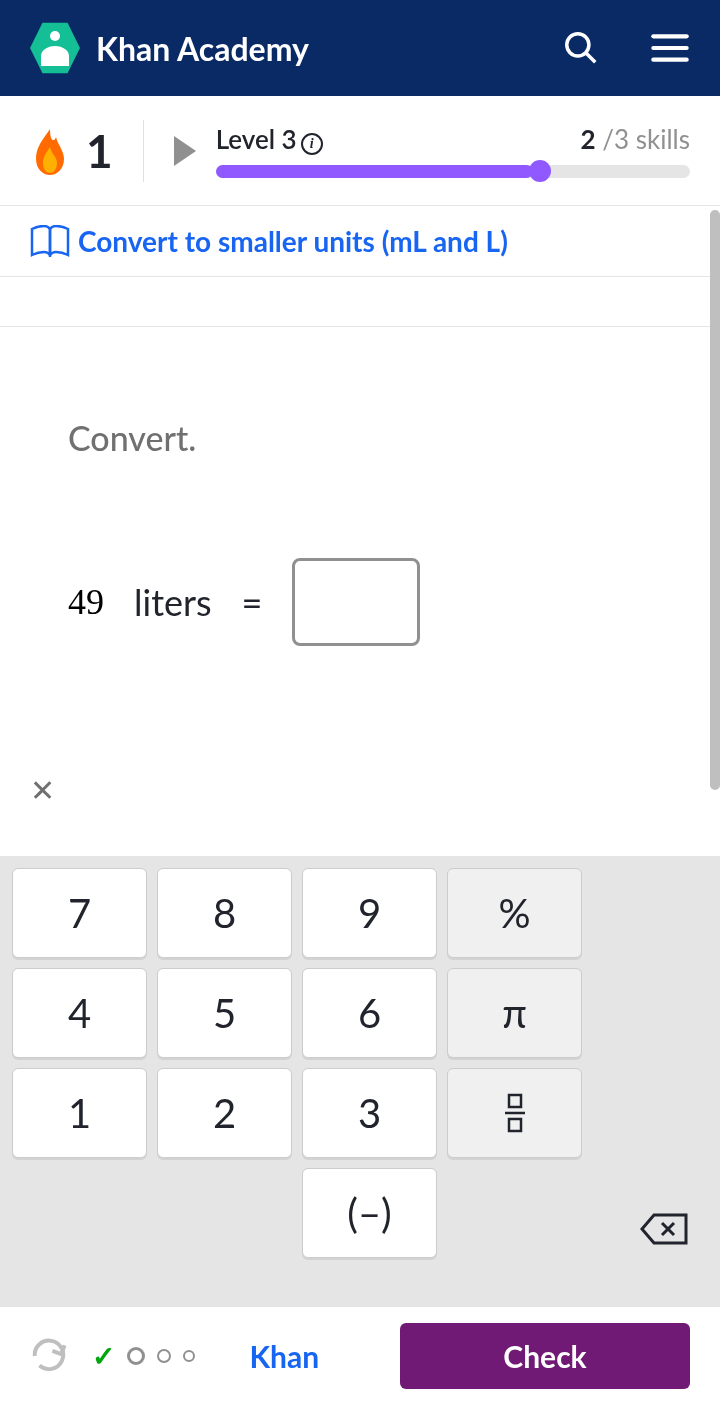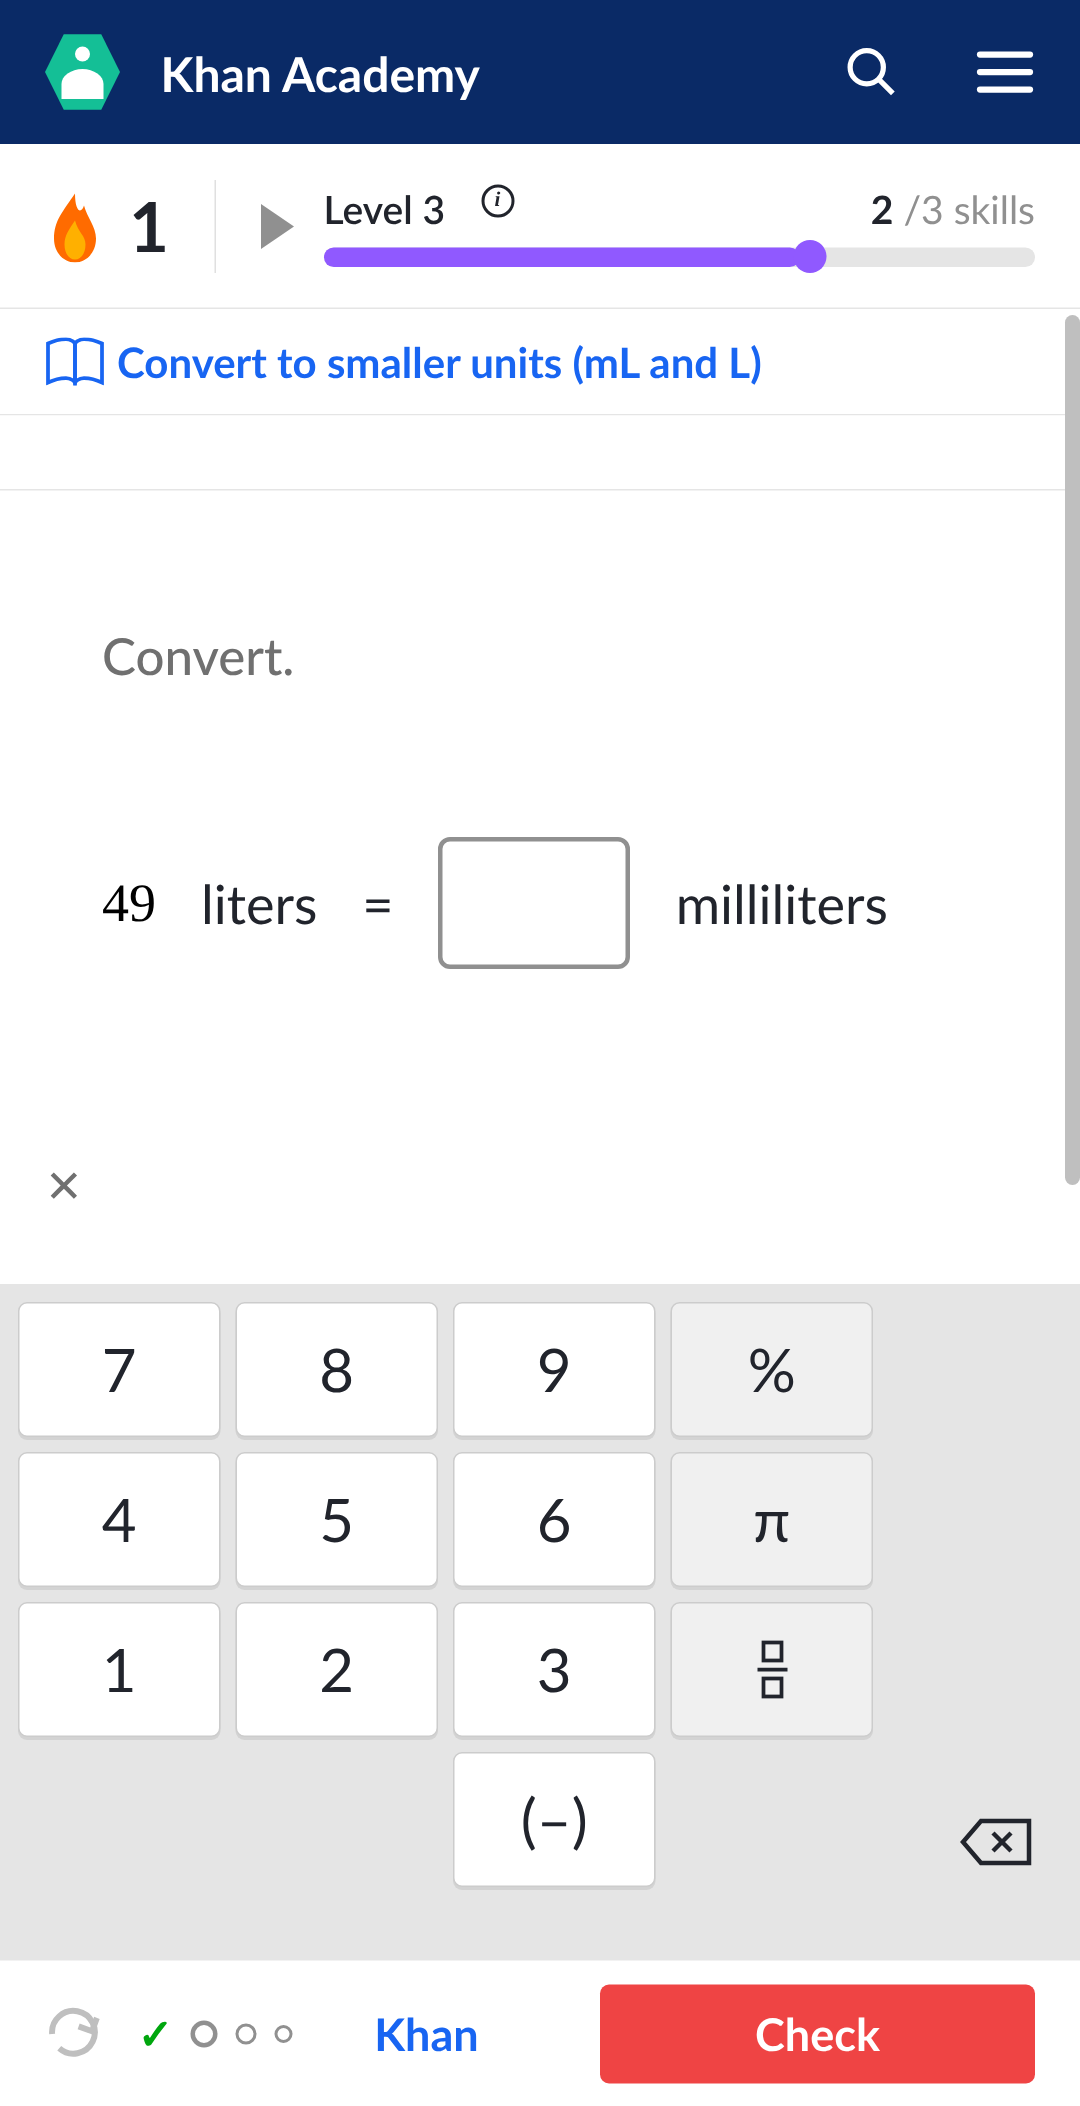--- a/index.html
+++ b/index.html
@@ -1,34 +1,34 @@
 <!DOCTYPE html>
 <html><head>
 <meta charset="utf-8">
 <style>
 *{box-sizing:border-box;margin:0;padding:0;font-family:-apple-system,BlinkMacSystemFont,"Segoe UI",Lato,sans-serif}
 body{width:720px;height:1404px;overflow:hidden;background:#fff;position:relative}
 .header{background:#0a2a66;height:96px;display:flex;align-items:center;padding:0 30px;justify-content:space-between}
-.header-left{display:flex;align-items:center;gap:27px}
+.header-left{display:flex;align-items:center;gap:16px}
 .ka-logo{width:50px;height:56px;background:#14bf96;clip-path:polygon(25% 5%,75% 5%,100% 50%,75% 95%,25% 95%,0 50%);position:relative;display:flex;align-items:center;justify-content:center}
 .ka-logo::before{content:"";position:absolute;width:10px;height:10px;background:#fff;border-radius:50%;top:11px}
 .ka-logo::after{content:"";position:absolute;width:28px;height:20px;background:#fff;border-radius:50% 50% 0 0;bottom:10px}
 .header-title{color:#fff;font-size:32px;font-weight:700}
 .header-right{display:flex;align-items:center;gap:50px}
 .search-icon svg,.menu-icon svg{display:block}
 .progress-bar{height:110px;border-bottom:1px solid #e5e5e5;display:flex;align-items:center;padding:0 30px;gap:20px}
 .streak{display:flex;align-items:center;gap:16px}
 .flame{width:40px;height:48px;position:relative}
 .flame svg{display:block}
 .streak-count{font-size:46px;font-weight:700;color:#21242c}
 .divider{width:1px;height:62px;background:#e0e0e0;margin:0 10px}
 .play-btn{width:0;height:0;border-left:22px solid #909090;border-top:15px solid transparent;border-bottom:15px solid transparent}
 .level-section{flex:1}
 .level-row{display:flex;justify-content:space-between;align-items:center;margin-bottom:10px}
-.level-label{font-size:26px;font-weight:600;color:#21242c;display:flex;align-items:flex-start;gap:24px}
+.level-label{font-size:26px;font-weight:600;color:#21242c;display:flex;align-items:flex-end;gap:4px}
 .info-icon{width:22px;height:22px;border:2px solid #21242c;border-radius:50%;display:flex;align-items:center;justify-content:center;font-size:14px;font-weight:700;font-family:Georgia,serif;font-style:italic}
 .skills-count{font-size:26px;color:#909090}
 .skills-count .current{color:#21242c;font-weight:700}
 .progress-track{height:13px;background:#e5e5e5;border-radius:10px;position:relative}
 .progress-fill{height:100%;background:#9059ff;border-radius:10px;width:67%}
 .progress-dot{width:22px;height:22px;background:#9059ff;border-radius:50%;position:absolute;top:-5px;left:66%}
 .topic-bar{padding:18px 30px;border-bottom:1px solid #e5e5e5;display:flex;align-items:center;gap:8px}
 .book-icon{width:40px;height:32px}
 .topic-title{font-size:28px;font-weight:700;color:#1865f2}
 .spacer-band{height:50px;border-bottom:1px solid #e5e5e5;background:#fff}
@@ -50,21 +50,21 @@
 .tooltip{position:absolute;background:#fff;border:1px solid #ddd;border-radius:6px;padding:20px 26px;font-size:28px;color:#21242c;box-shadow:0 2px 8px rgba(0,0,0,.1);left:24px;bottom:36px;z-index:10}
 .tooltip::after{content:"";position:absolute;bottom:-12px;left:30px;width:0;height:0;border-left:14px solid transparent;border-right:14px solid transparent;border-top:14px solid #fff}
 .bottom-bar{position:absolute;bottom:0;left:0;right:0;height:98px;border-top:1px solid #e5e5e5;display:flex;align-items:center;padding:0 30px;gap:24px;background:#fff}
 .refresh{width:38px;height:38px}
 .progress-dots{display:flex;align-items:center;gap:12px}
 .check-mark{color:#00a60e;font-size:28px;font-weight:700}
 .dot{width:18px;height:18px;border:3px solid #909090;border-radius:50%}
 .dot.small{width:14px;height:14px;border-width:2px}
 .dot.smaller{width:12px;height:12px;border-width:2px}
 .skip-btn{font-size:30px;font-weight:700;color:#1865f2;margin-left:30px;cursor:pointer}
-.check-btn{flex:1;max-width:290px;height:66px;background:#ef4444;color:#fff;font-size:30px;font-weight:700;border-radius:6px;display:flex;align-items:center;justify-content:center;margin-left:auto;cursor:pointer}
+.check-btn{flex:1;max-width:290px;height:66px;background:#701a75;color:#fff;font-size:30px;font-weight:700;border-radius:6px;display:flex;align-items:center;justify-content:center;margin-left:auto;cursor:pointer}
 .scrollbar{position:absolute;right:0;top:210px;width:10px;height:580px;background:#bfbfbf;border-radius:5px}
 </style>
 </head>
 <body>
 
 <div class="header">
   <div class="header-left">
     <div class="ka-logo"></div>
     <div class="header-title">Khan Academy</div>
   </div>
@@ -126,21 +126,20 @@
 
 <div class="spacer-band"></div>
 
 <div class="content">
   <div class="prompt">Convert.</div>
   <div class="equation">
     <span class="eq-num">49</span>
     <span class="eq-text">liters</span>
     <span class="eq-text">=</span>
     <div class="input-box"></div>
-    <span class="eq-text">milliliters</span>
   </div>
   <div class="close-x">✕</div>
 </div>
 
 <div class="scrollbar"></div>
 
 <div class="keypad-area">
   <div class="keypad">
     <div class="key">7</div>
     <div class="key">8</div>

